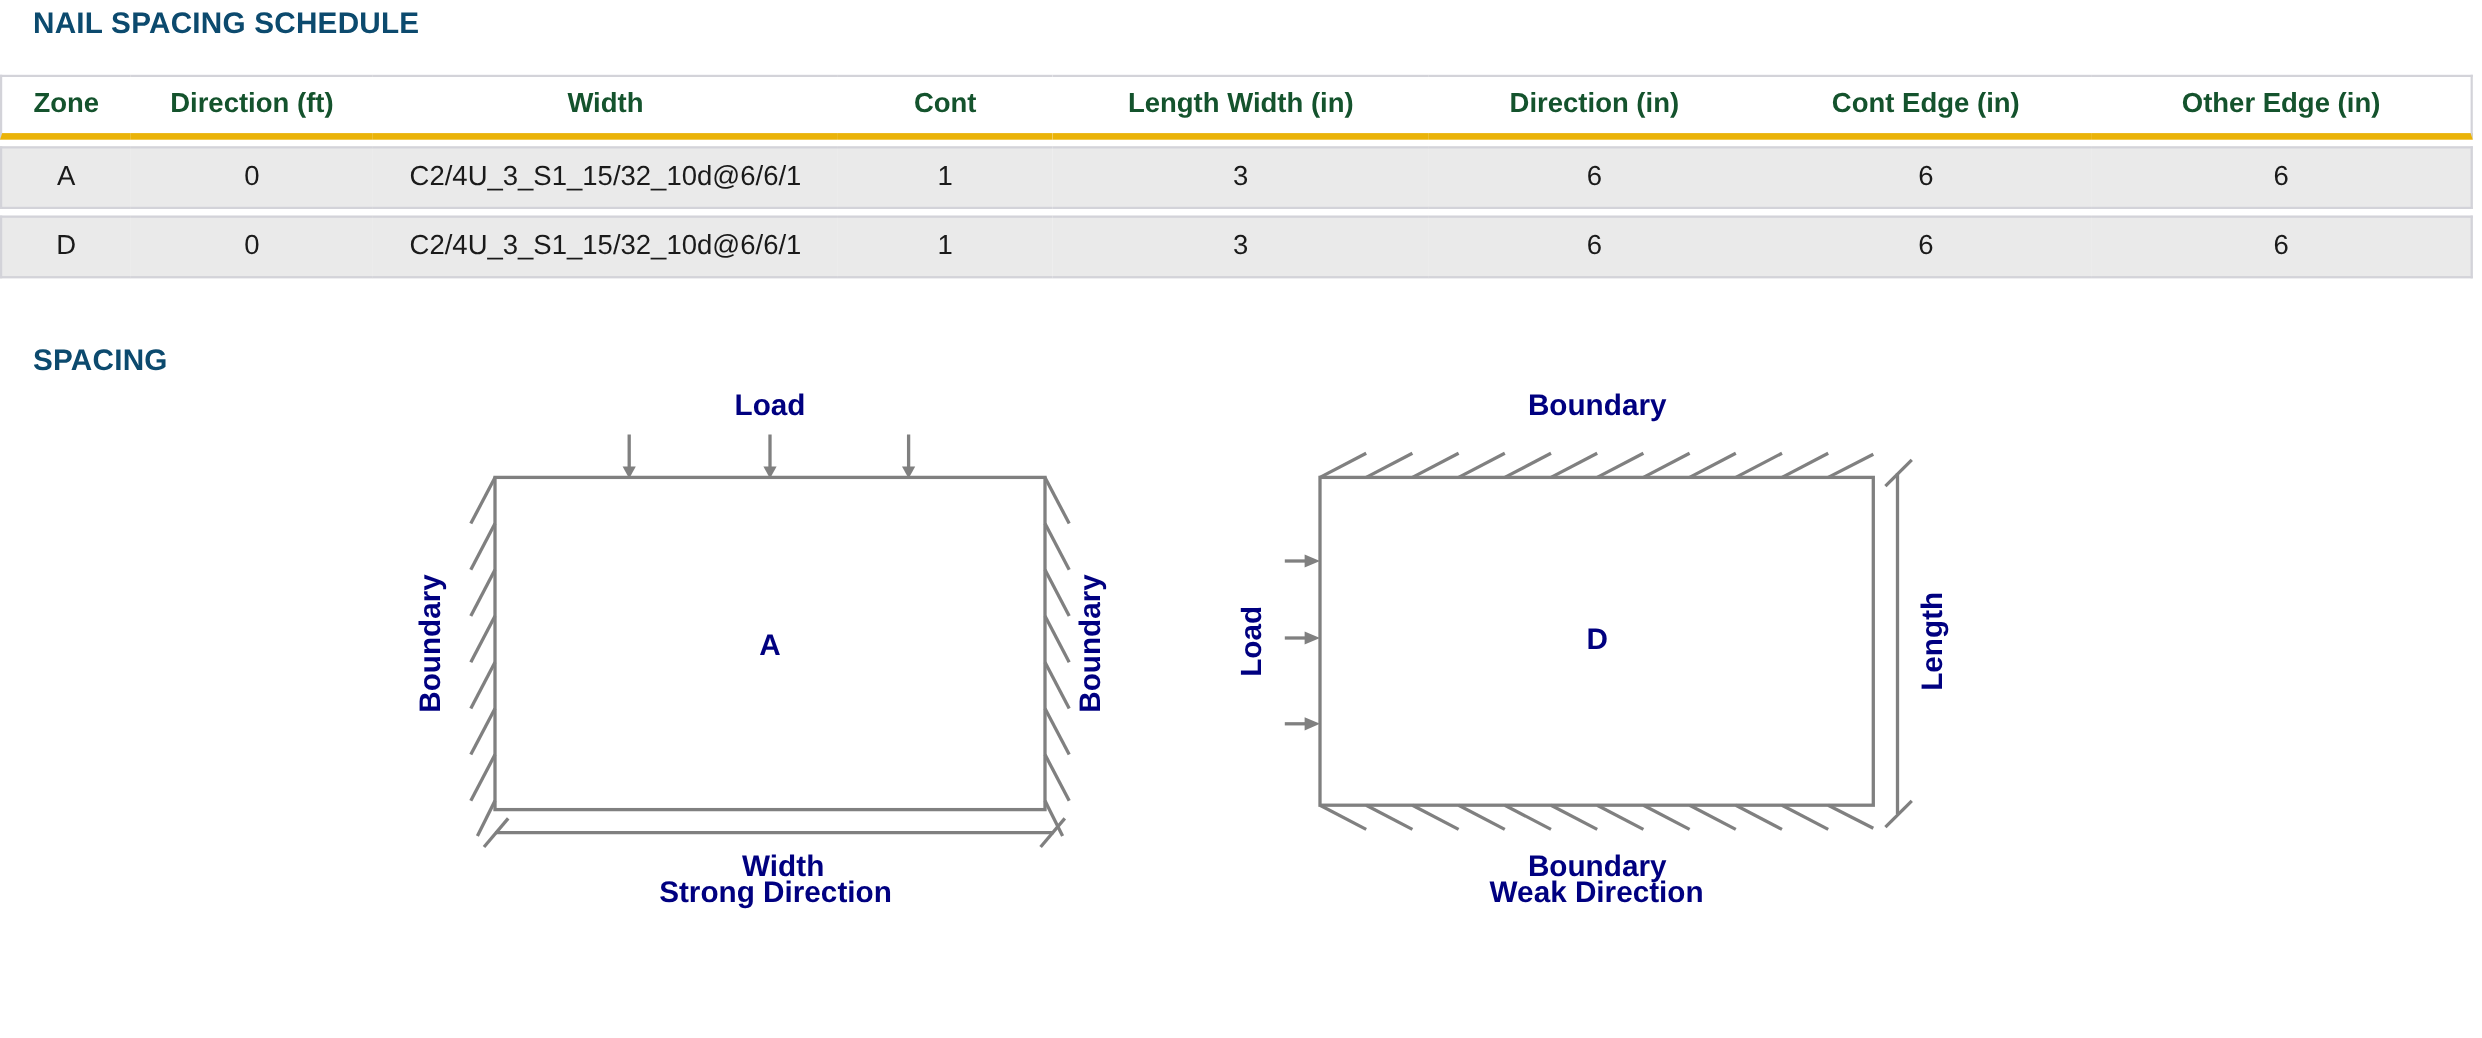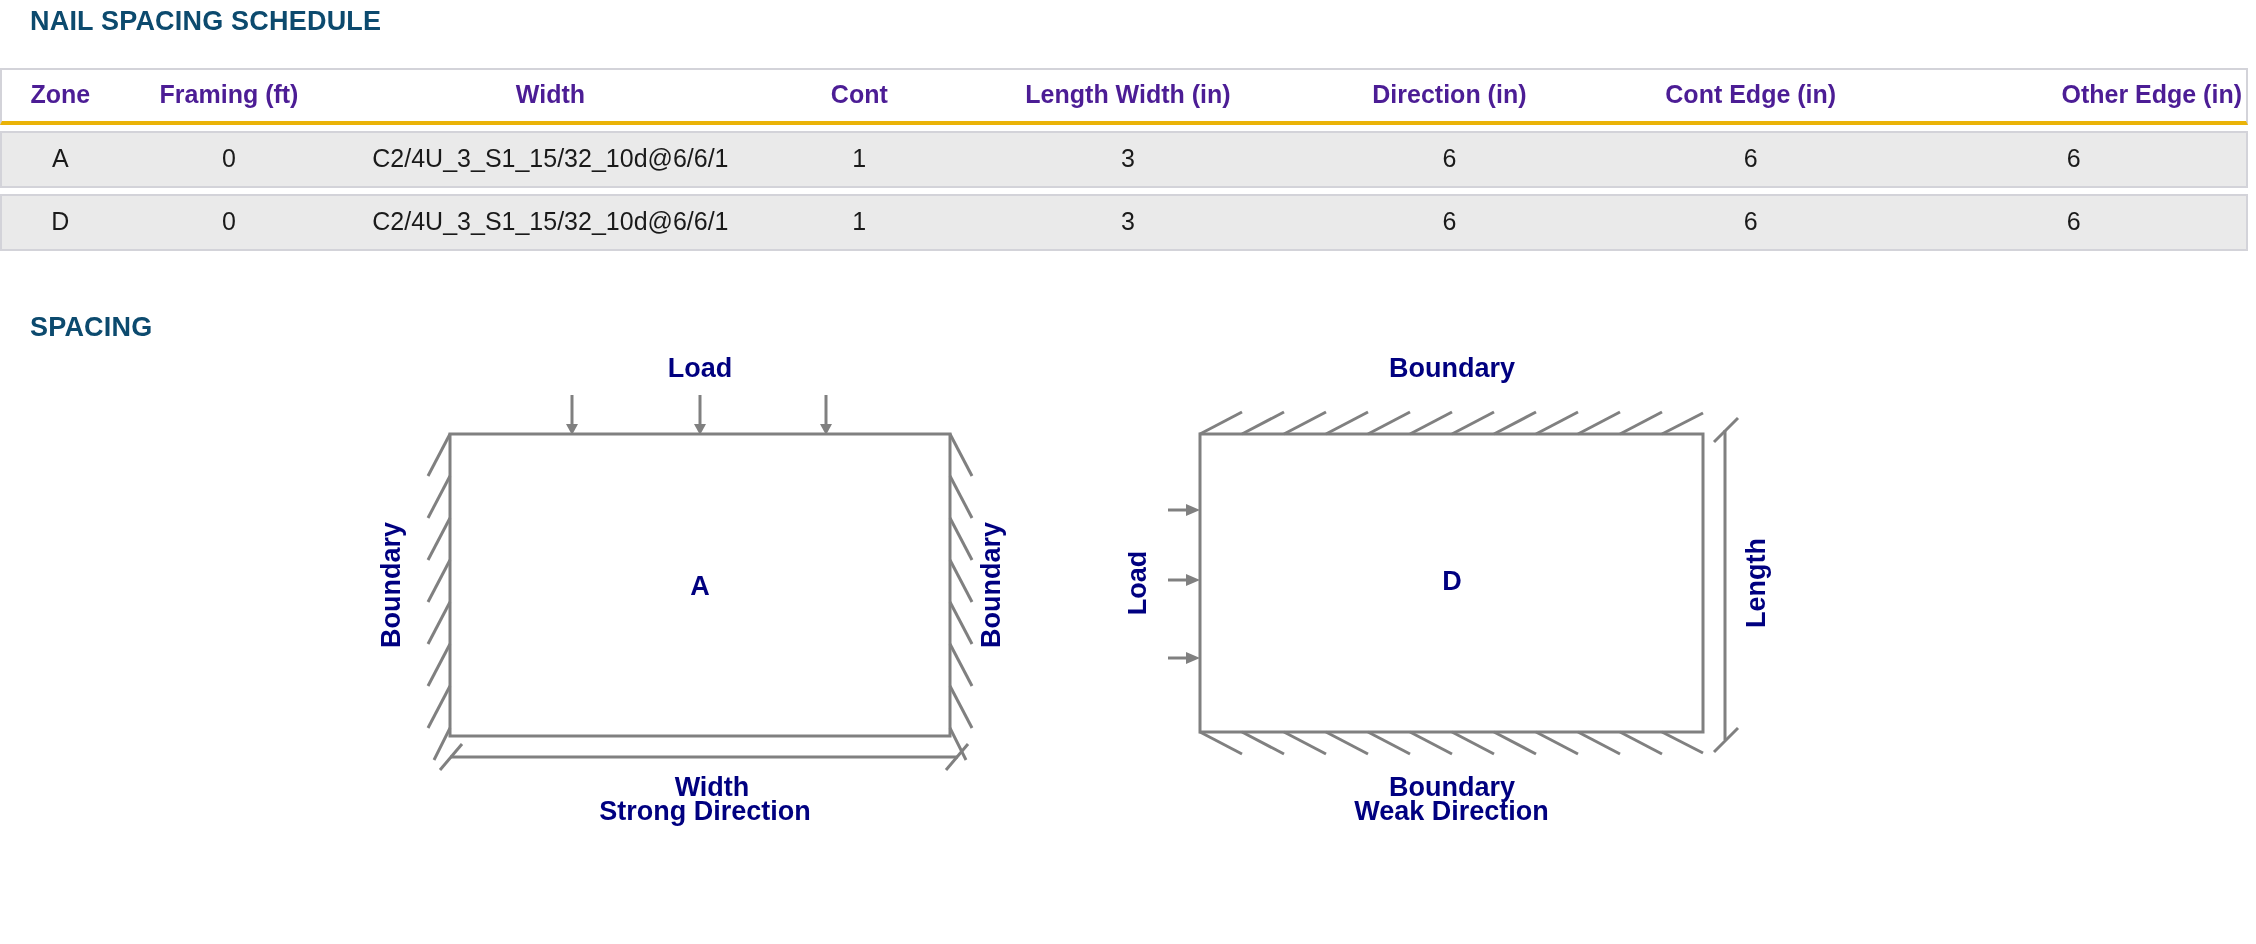--- a/index.html
+++ b/index.html
@@ -35,30 +35,30 @@
     left: 0px;
     top: 62px;
     width: 2248px;
     border-collapse: separate;
     border-spacing: 0 6px;
     table-layout: fixed;
   }
   .schedule-table th {
     background: #ffffff;
     border-top: 2px solid #d3d3d9;
-    border-bottom: 4px solid #eab308;
+    border-bottom: 6px solid #eab308;
     font-size: 25px;
     font-weight: bold;
-    color: #4c1d95;
+    color: #14532d;
     padding: 10px 4px 12px 4px;
     text-align: center;
     white-space: nowrap;
   }
   .schedule-table th:first-child { border-left: 2px solid #d3d3d9; }
-  .schedule-table th:last-child  { border-right: 2px solid #d3d3d9; text-align: right; }
+  .schedule-table th:last-child  { border-right: 2px solid #d3d3d9; }
   .schedule-table td {
     background: #eaeaea;
     border-top: 2px solid #d3d3d9;
     border-bottom: 2px solid #d3d3d9;
     font-size: 25px;
     font-weight: normal;
     color: #1a1a1a;
     padding: 11px 4px 13px 4px;
     text-align: center;
     white-space: nowrap;
@@ -115,21 +115,21 @@
       <col class="col-label">
     <col class="col-lines">
       <col class="col-framing">
       <col class="col-boundary">
     <col class="col-cont">
       <col class="col-other">
   </colgroup>
   <thead>
     <tr>
       <th class="cell-left">Zone</th>
-      <th>Framing (ft)</th>
+      <th>Direction (ft)</th>
       <th>Width</th>
       <th>Cont</th>
       <th>Length Width (in)</th>
       <th>Direction (in)</th>
       <th>Cont Edge (in)</th>
       <th>Other Edge (in)</th>
     </tr>
   </thead>
   <tbody>
     <tr>

